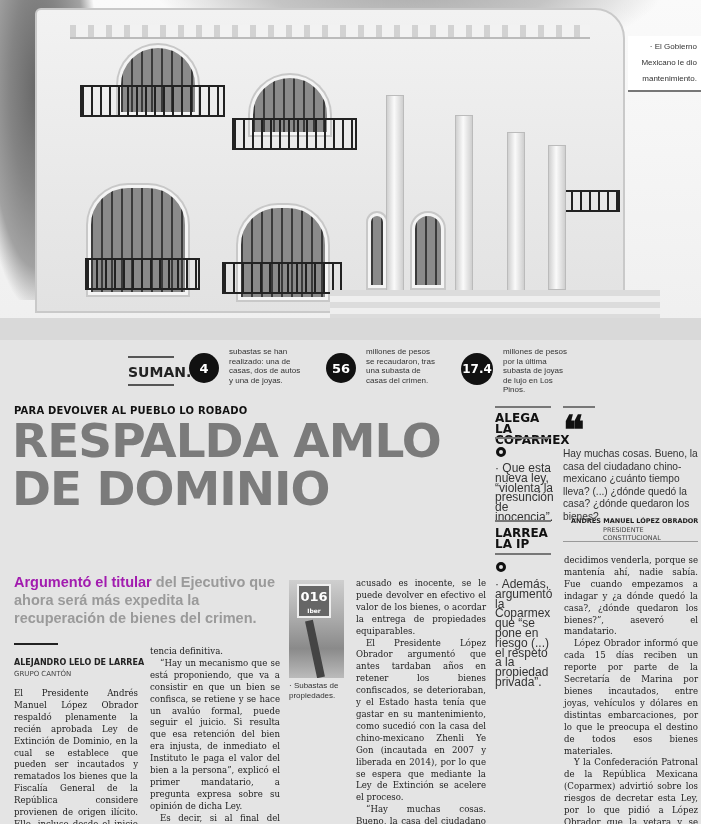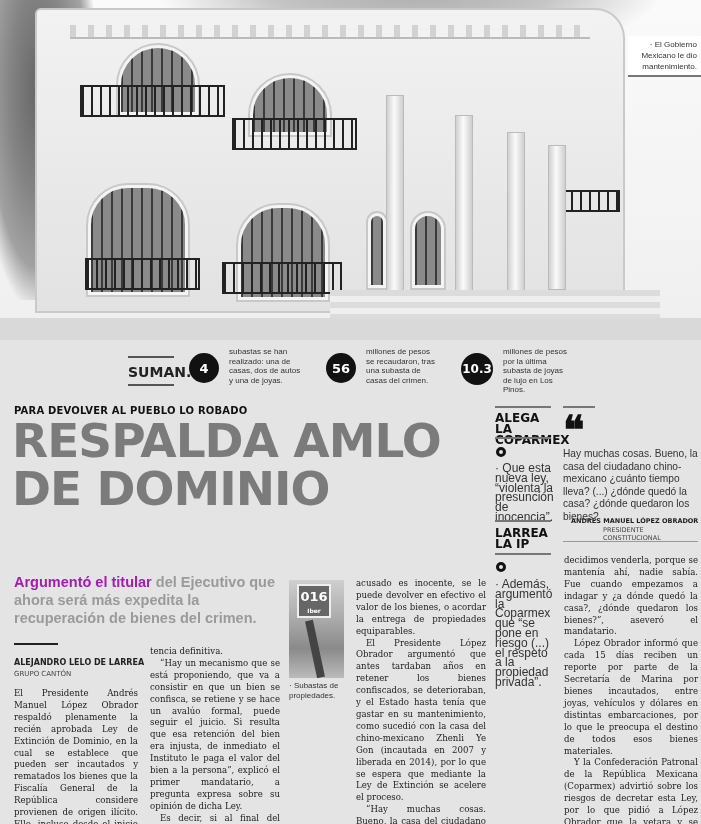--- a/index.html
+++ b/index.html
@@ -24,21 +24,21 @@
     border:3px solid #f4f4f4; border-radius:40px 40px 0 0; box-shadow:0 0 0 2px #c8c8c8; }
   .balcony { position:absolute; height:32px; border:2px solid #222;
     background:repeating-linear-gradient(90deg,#222 0 2px,transparent 2px 9px); }
   .column { position:absolute; width:18px; background:linear-gradient(90deg,#d0d0d0,#fafafa 45%,#cfcfcf); border:1px solid #bbb; }
   .steps { position:absolute; left:330px; top:290px; width:330px; height:40px;
     background:repeating-linear-gradient(180deg,#dcdcdc 0 6px,#efefef 6px 12px); }
   .ground { position:absolute; left:0; top:318px; width:701px; height:22px; background:#d9d9d9; }
 
   .photo-caption {
     position:absolute; right:0; top:36px; width:73px; padding:3px 4px 3px 0; background:#fff;
-    border-bottom:2px solid #777; text-align:right; font-size:8px; line-height:11px; color:#333;
+    border-bottom:2px solid #777; text-align:right; font-size:8px; line-height:16px; color:#333;
     font-family:"Liberation Sans", sans-serif;
   }
 
   
   .stats { position:absolute; left:0; top:343px; width:701px; height:55px; }
   .stats-label { position:absolute; left:128px; top:14px; font-family:"DejaVu Sans", sans-serif;
     font-weight:bold; font-size:14px; color:#222;margin-top:7px; }
   .stats-label:before, .stats-label:after { content:""; position:absolute; left:0; width:46px; height:2px; background:#555; }
   .stats-label:before { top:-8px; } .stats-label:after { top:20px; }
   .stat-circle { position:absolute; width:30px; height:30px; border-radius:50%; background:#111; color:#fff;
@@ -118,21 +118,21 @@
 
 <div class="stats">
   <div class="stats-label">SUMAN...</div>
 
   <div class="stat-circle" style="left:189px;top:10px;">4</div>
   <div class="stat-text" style="left:229px;top:4px;width:72px;">subastas se han realizado: una de casas, dos de autos y una de joyas.</div>
 
   <div class="stat-circle" style="left:326px;top:10px;">56</div>
   <div class="stat-text" style="left:366px;top:4px;width:70px;">millones de pesos se recaudaron, tras una subasta de casas del crimen.</div>
 
-  <div class="stat-circle" style="left:461px;top:10px;width:32px;height:32px;font-size:12px;">10.3</div>
+  <div class="stat-circle" style="left:461px;top:10px;width:32px;height:32px;font-size:12px;">17.4</div>
   <div class="stat-text" style="left:503px;top:4px;width:70px;">millones de pesos por la última subasta de joyas de lujo en Los Pinos.</div>
 </div>
 
 <div class="kicker">PARA DEVOLVER AL PUEBLO LO ROBADO</div>
 <div class="headline">
   <span>RESPALDA AMLO</span>
   <span>DE DOMINIO</span>
 </div>
 
 <div class="deck">

